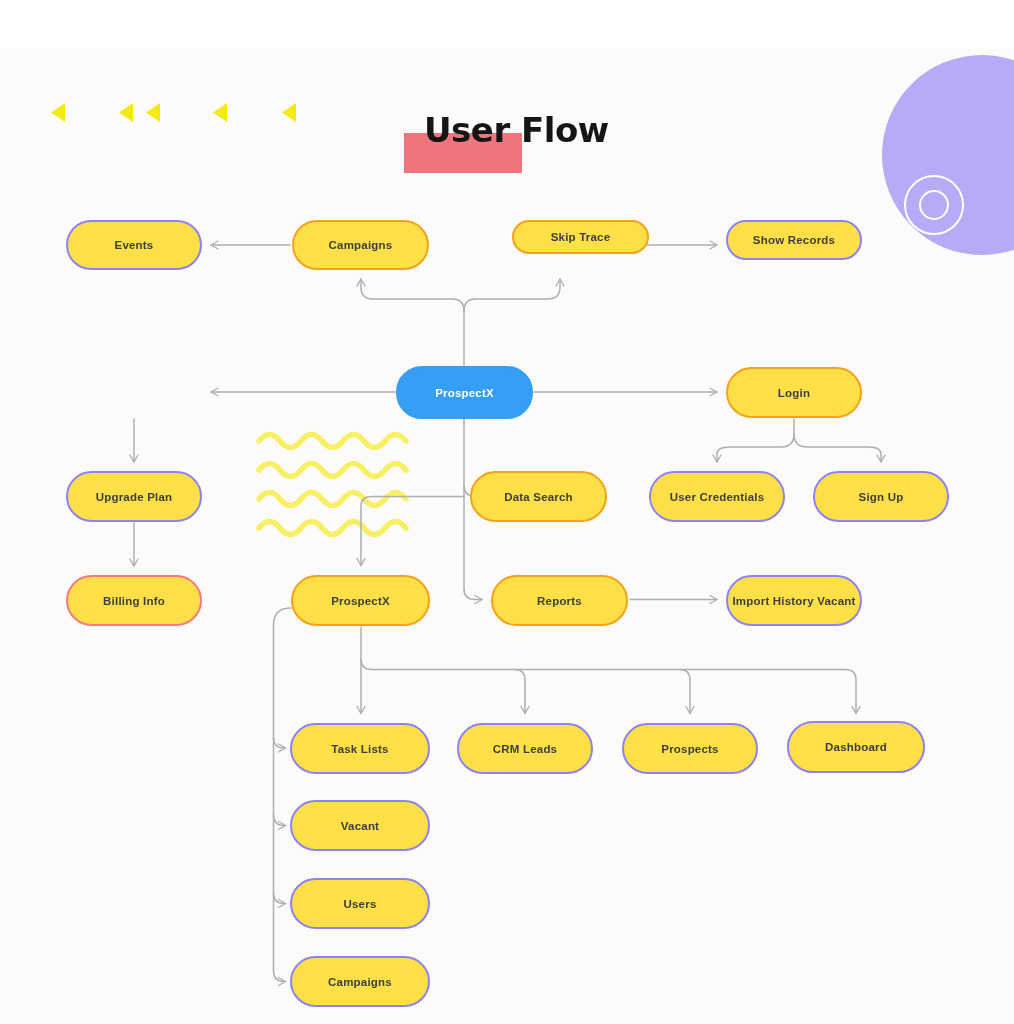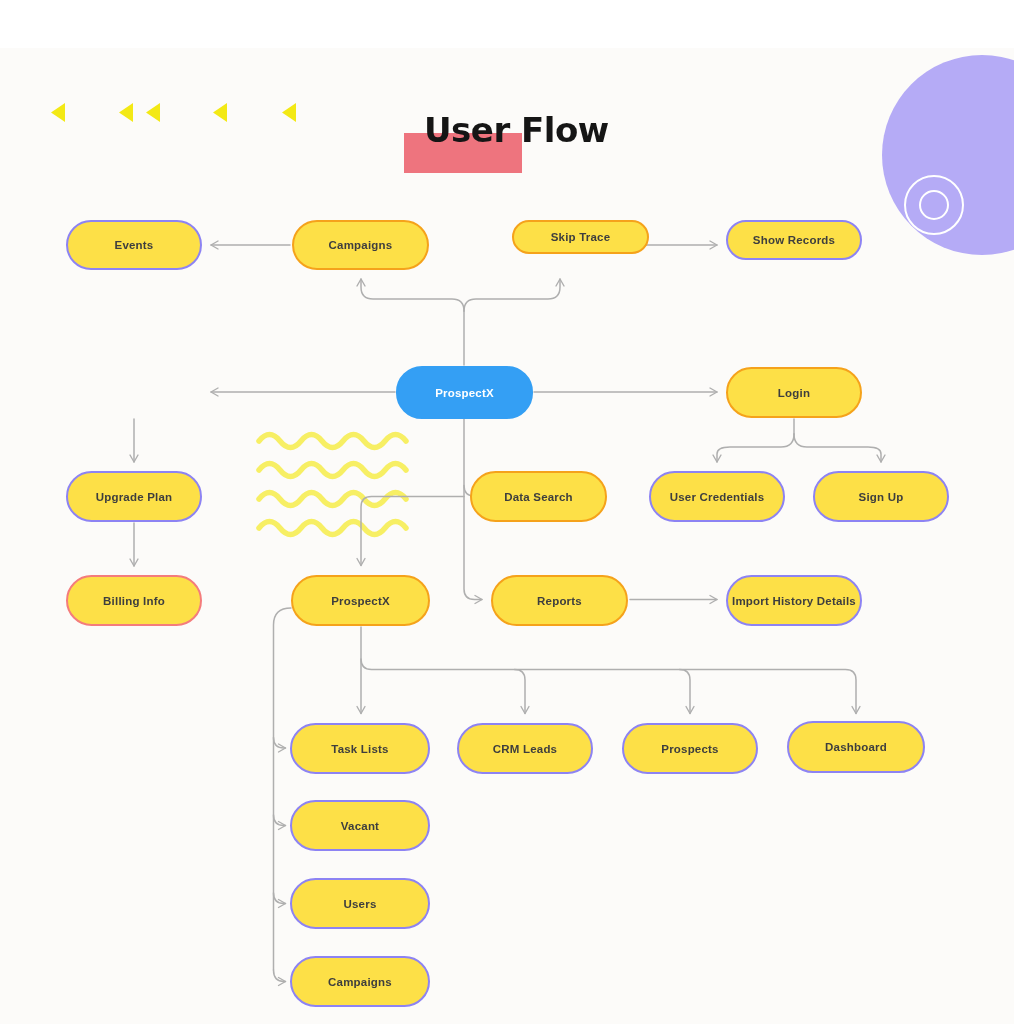--- a/index.html
+++ b/index.html
@@ -141,21 +141,21 @@
   <div class="node red" style="left:66px;top:527px;width:136px">
     <span>Billing Info</span>
   </div>
   <div class="node orange" style="left:291px;top:527px;width:139px">
     <span>ProspectX</span>
   </div>
   <div class="node orange" style="left:491px;top:527px;width:137px">
     <span>Reports</span>
   </div>
   <div class="node purple" style="left:726px;top:527px;width:136px">
-    <span>Import History Details</span>
+    <span>Import History Vacant</span>
   </div>
 
   <div class="node purple" style="left:457px;top:675px;width:136px">
     <span>CRM Leads</span>
   </div>
   <div class="node purple" style="left:290px;top:675px;width:140px">
     <span>Task Lists</span>
   </div>
   <div class="node purple" style="left:622px;top:675px;width:136px">
     <span>Prospects</span>

